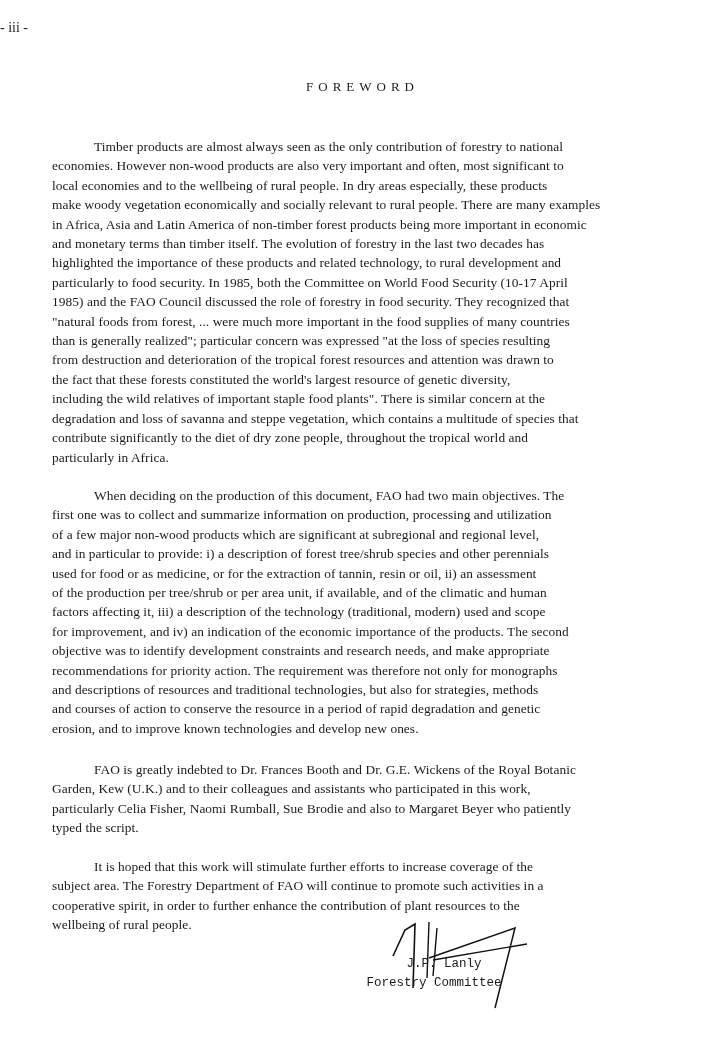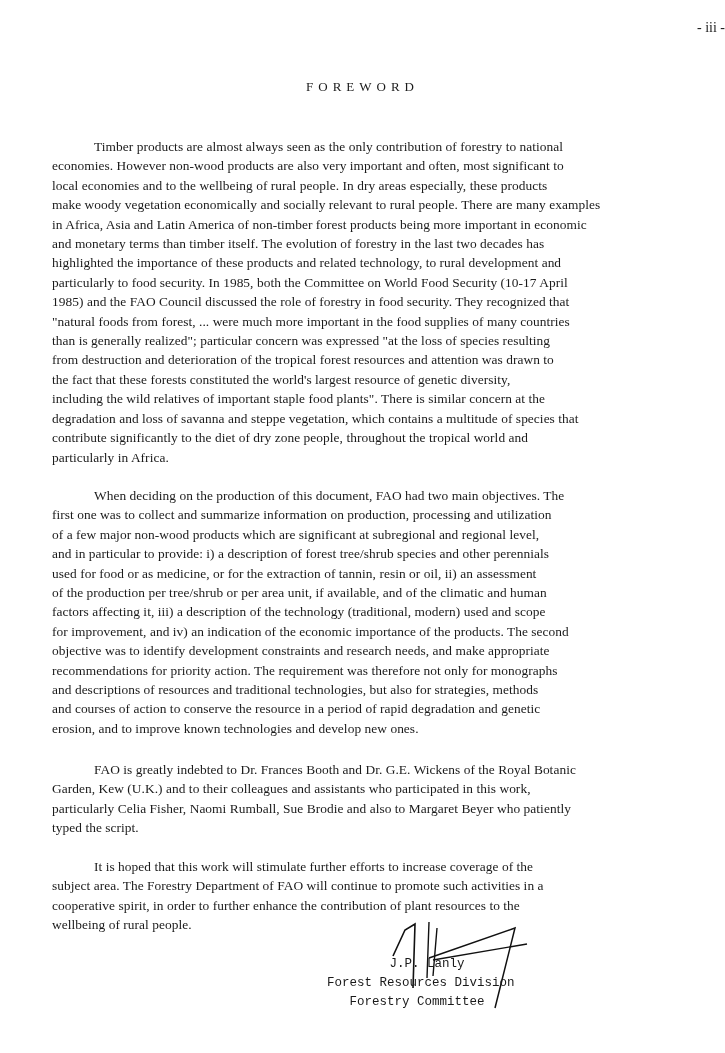--- a/index.html
+++ b/index.html
@@ -1,29 +1,29 @@
 <!DOCTYPE html>
 <html><head>
 <meta charset="utf-8">
 <style>
   html, body { margin: 0; padding: 0; background: #ffffff; }
   body { width: 725px; height: 1053px; position: relative; overflow: hidden; color: #1a1a1a; }
-  .page-number { position: absolute; top: 20px; left: 0; width: 725px; text-align: right;
+  .page-number { position: absolute; top: 20px; left: 0; width: 725px; text-align: left;
     font-family: "Liberation Serif", serif; font-size: 14px; }
   .title { position: absolute; top: 79px; left: 0; width: 725px; text-align: center;
     font-family: "Liberation Serif", serif; font-size: 13px; letter-spacing: 5px; }
   .para { position: absolute; left: 52px; width: 680px; }
   .line { font-family: "Liberation Serif", serif; font-size: 13.4px; line-height: 19.4px;
     white-space: nowrap; letter-spacing: 0.05px; }
   .line.indent { padding-left: 42px; }
   #p1 { top: 137px; }
   #p2 { top: 486px; }
   #p3 { top: 760px; }
   #p4 { top: 857px; }
-  .sig-block { position: absolute; left: 327px; top: 955px; width: 180px; text-align: center; }
+  .sig-block { position: absolute; left: 344px; top: 955px; width: 180px; text-align: center; }
   .sig-line { font-family: "Liberation Mono", monospace; font-size: 12.5px; line-height: 19px; white-space: nowrap; }
   .sig-line.s1 { padding-left: 20px; }
   .sig-line.s2 { padding-left: 8px; }
   .signature { position: absolute; left: 385px; top: 918px; width: 150px; height: 100px; }
 </style>
 </head>
 <body>
 
 <div class="page-number">- iii -</div>
 <div class="title">FOREWORD</div>
@@ -77,15 +77,14 @@
 
 <svg class="signature" viewBox="0 0 150 100">
   <path d="M8 38 L20 12 L30 6 L28 70" fill="none" stroke="#111" stroke-width="1.6"></path>
   <path d="M44 4 L42 60 M52 10 L48 58" fill="none" stroke="#111" stroke-width="1.4"></path>
   <path d="M44 40 L130 10 L110 90" fill="none" stroke="#111" stroke-width="1.5"></path>
   <path d="M48 42 L142 26" fill="none" stroke="#111" stroke-width="1.4"></path>
 </svg>
 
 <div class="sig-block">
   <div class="sig-line s1">J.P. Lanly</div>
-  <div class="sig-line">Forest Resources Division</div>
   <div class="sig-line">Forestry Committee</div>
 </div>
 
 </body></html>

